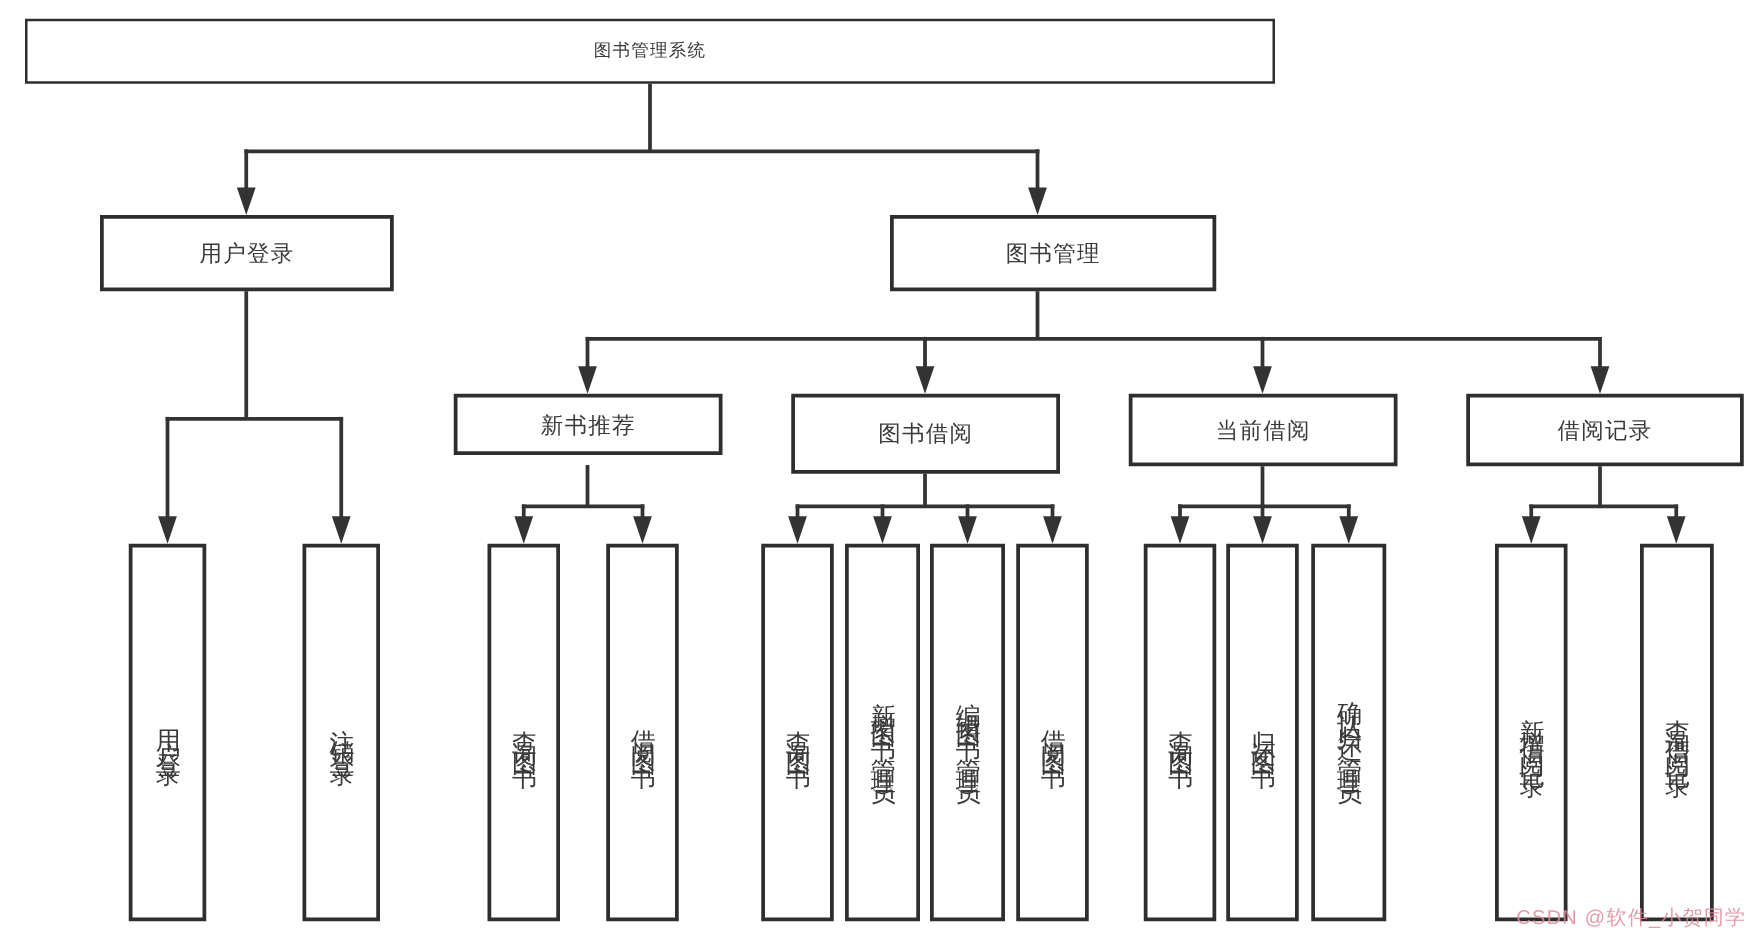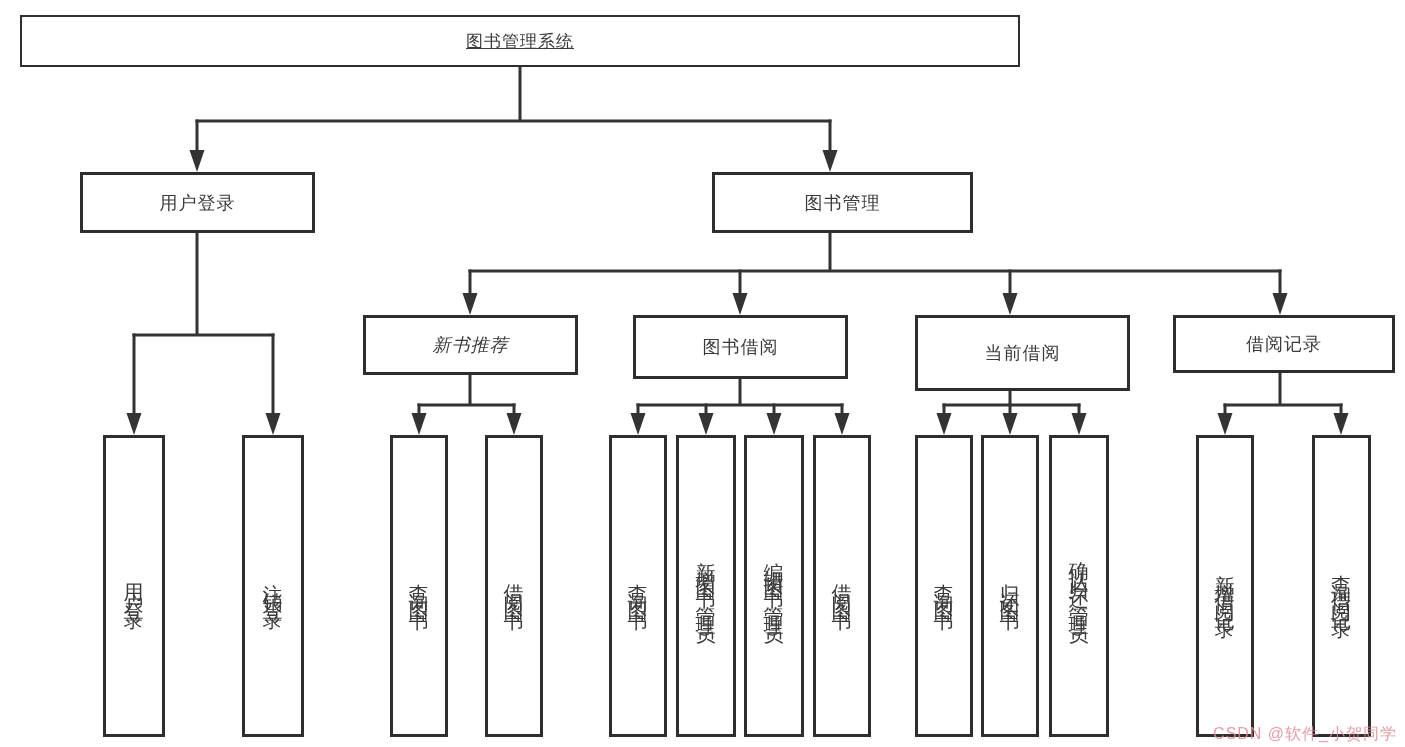--- a/index.html
+++ b/index.html
@@ -17,21 +17,21 @@
     background:#ffffff;
     border:3px solid #2e2e2e;
     display:flex;
     align-items:center;
     justify-content:center;
     color:#3a3a3a;
     z-index:2;
     text-align:center;
   }
   .h{font-size:18px;letter-spacing:1px;}
-  .root{font-size:17px;border-width:2px;text-decoration:underline;}
+  .root{font-size:14px;border-width:2px;}
   .v{
     writing-mode:vertical-rl;
     text-orientation:mixed;
     font-size:20px;
     letter-spacing:9px;
     line-height:1;
   }
   .watermark{
     position:absolute;
     right:8px;bottom:2px;
@@ -133,23 +133,23 @@
       <polygon points="1217.5,413 1232.5,413 1225,435"></polygon>
       <polygon points="1333.5,413 1348.5,413 1341,435"></polygon>
     </g>
   </svg>
 
   <div class="box h root" style="left:20px;top:15px;width:1000px;height:52px;">图书管理系统</div>
 
   <div class="box h" style="left:80px;top:172px;width:235px;height:61px;">用户登录</div>
   <div class="box h" style="left:712px;top:172px;width:261px;height:61px;">图书管理</div>
 
-  <div class="box h" style="left:363px;top:315px;width:215px;height:60px;font-style:italic;">新书推荐</div>
+  <div class="box h" style="left:363px;top:315px;width:215px;height:49px;">新书推荐</div>
   <div class="box h" style="left:633px;top:315px;width:215px;height:64px;">图书借阅</div>
-  <div class="box h" style="left:903px;top:315px;width:215px;height:76px;margin-left:12px;">当前借阅</div>
+  <div class="box h" style="left:903px;top:315px;width:215px;height:58px;">当前借阅</div>
   <div class="box h" style="left:1173px;top:315px;width:222px;height:58px;">借阅记录</div>
 
   <div class="box v" style="left:103px;top:435px;width:62px;height:302px;">用户登录</div>
   <div class="box v" style="left:242px;top:435px;width:62px;height:302px;">注销登录</div>
 
   <div class="box v" style="left:390px;top:435px;width:58px;height:302px;">查询图书</div>
   <div class="box v" style="left:485px;top:435px;width:58px;height:302px;">借阅图书</div>
 
   <div class="box v" style="left:609px;top:435px;width:58px;height:302px;">查询图书</div>
   <div class="box v" style="left:676px;top:435px;width:60px;height:302px;">新增图书（管理员）</div>

